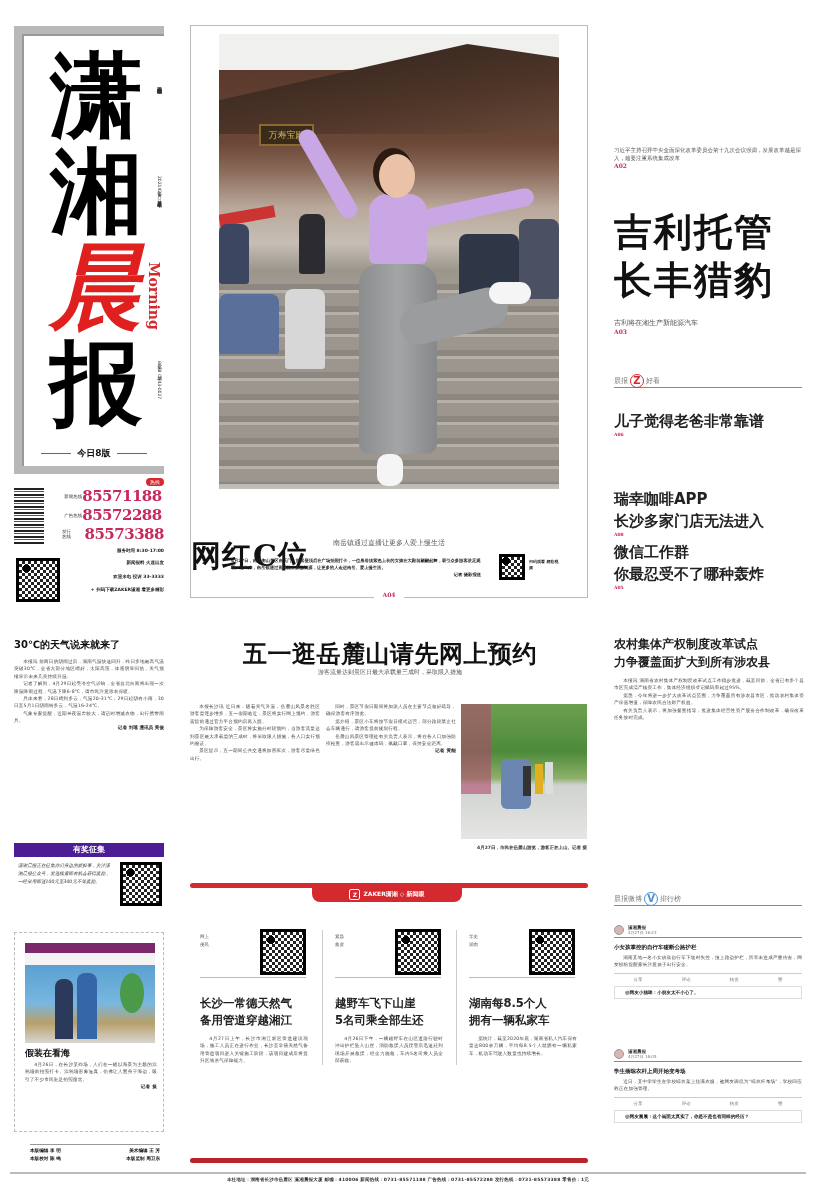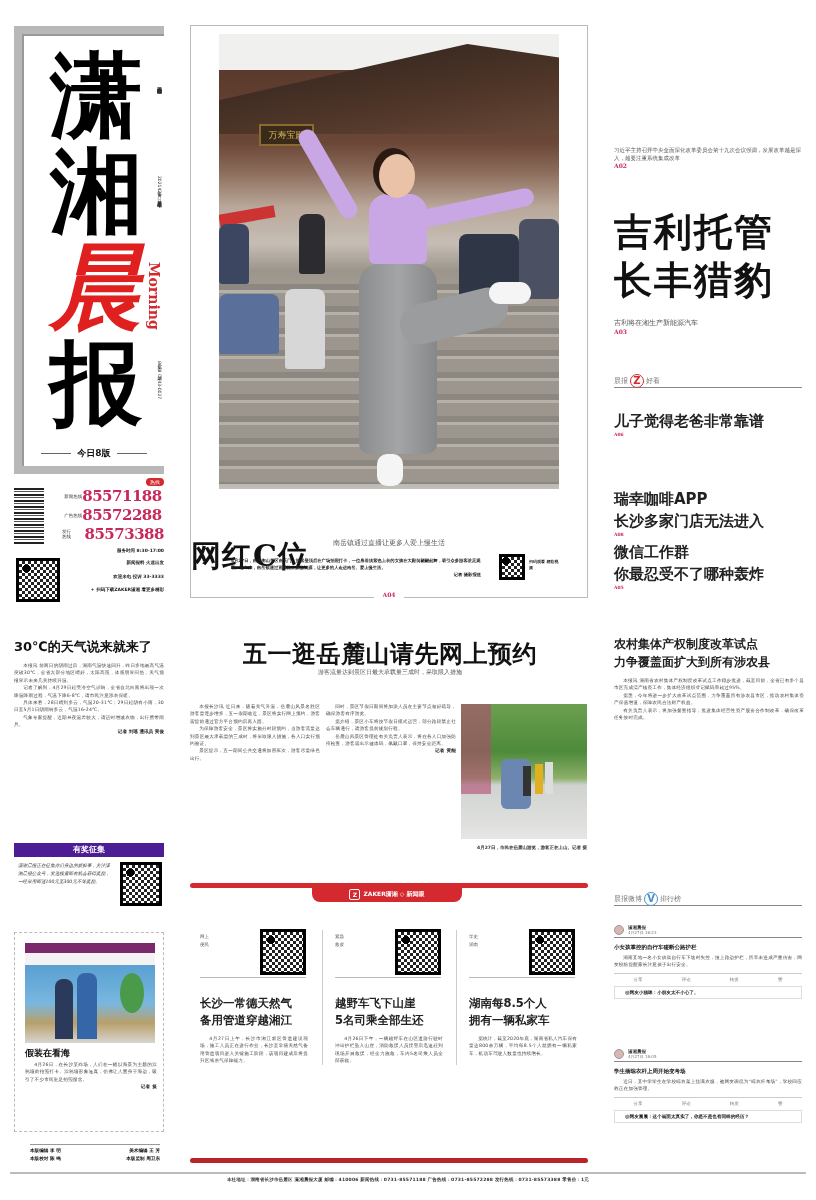--- a/index.html
+++ b/index.html
@@ -65,21 +65,21 @@
   .hl-1 { top: 88px; font-weight: 900; font-size: 20px; line-height: 28px; letter-spacing: 0.5px; }
   .hl-1-sub { top: 146px; font-size: 5.5px; line-height: 8px; color: #555; }
   .hl-2 { top: 208px; font-weight: 900; font-size: 38px; line-height: 48px; letter-spacing: 2px; }
   .hl-2-sub { top: 318px; font-size: 7px; color: #555; }
   .section-hd { position: absolute; left: 614px; width: 188px; border-bottom: 1.5px solid #888; font-size: 7px; color: #777; height: 14px; line-height: 12px; }
   .section-badge { display: inline-block; width: 14px; height: 14px; border: 1.5px solid #888; border-radius: 50%; text-align: center; line-height: 11px; font-weight: bold; font-size: 10px; vertical-align: middle; margin: 0 2px; background: #fff; }
   .brief-title { font-size: 15px; line-height: 22px; font-weight: bold; color: #222; }
 
   
   .weather { left: 14px; top: 638px; width: 150px; }
-  .weather h3 { font-size: 13px; font-weight: bold; margin-bottom: 6px; }
+  .weather h3 { font-size: 10px; font-weight: bold; margin-bottom: 6px; }
   .redbar { left: 14px; top: 843px; width: 150px; height: 14px; background: #4c1d95; color: #fff; font-size: 8px; font-weight: bold; text-align: center; line-height: 14px; }
   .collect-text { left: 18px; top: 862px; width: 96px; font-size: 4.6px; line-height: 8px; font-style: italic; color: #333; }
   .collect-qr { left: 120px; top: 862px; width: 42px; height: 44px; }
   .photo-box { left: 14px; top: 932px; width: 150px; height: 200px; border: 1px dashed #bbb; }
   .pb-img { position: absolute; left: 10px; top: 10px; width: 130px; height: 100px; background: linear-gradient(180deg, #7a2a6a 0 10%, #f3f3f3 10% 22%, #5aa0d0 22%, #78b7e0 60%, #b8a06a 80%, #d8d5d0 100%); overflow: hidden; }
   .pb-title { position: absolute; left: 10px; top: 114px; font-size: 9px; font-weight: bold; }
   .pb-text { position: absolute; left: 10px; top: 128px; width: 132px; }
   .staff { left: 30px; top: 1144px; width: 130px; font-size: 4.6px; line-height: 8px; font-weight: bold; border-top: 1px solid #999; padding-top: 2px; }
 
   

